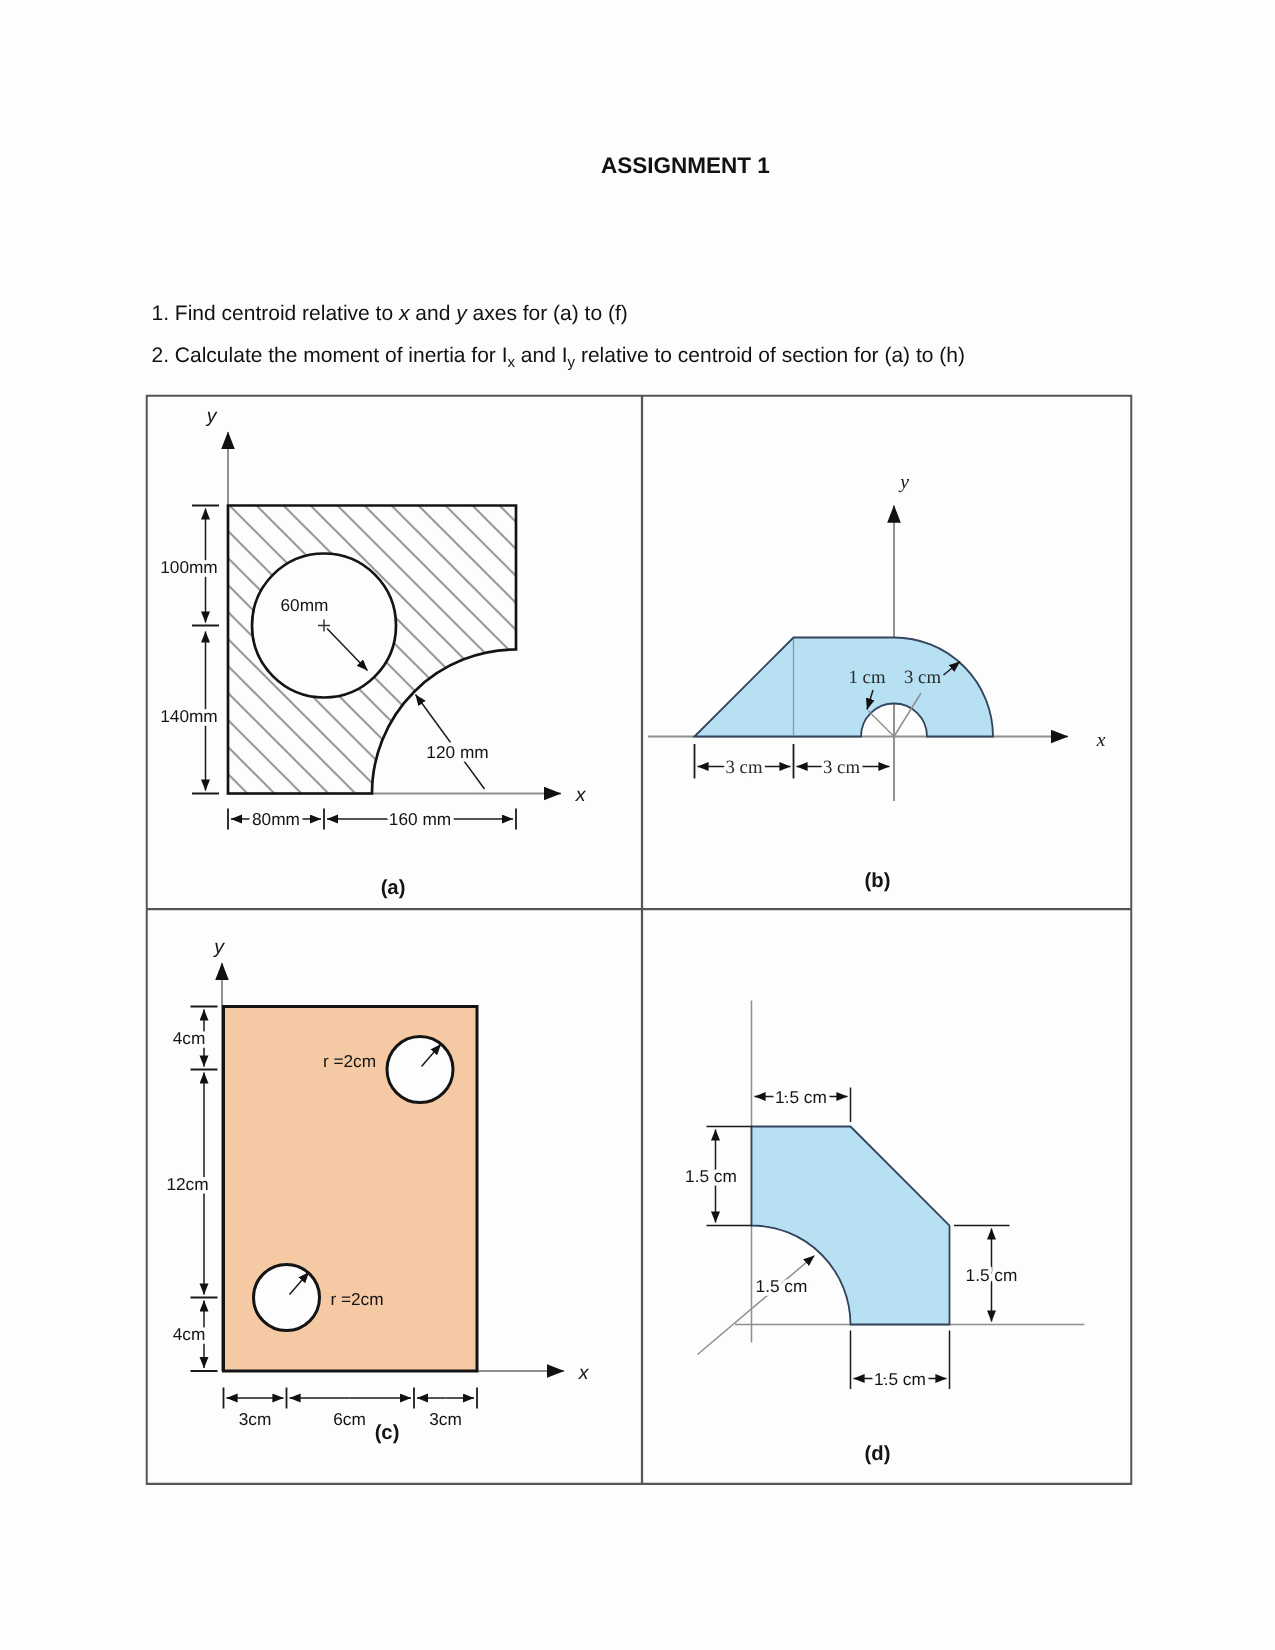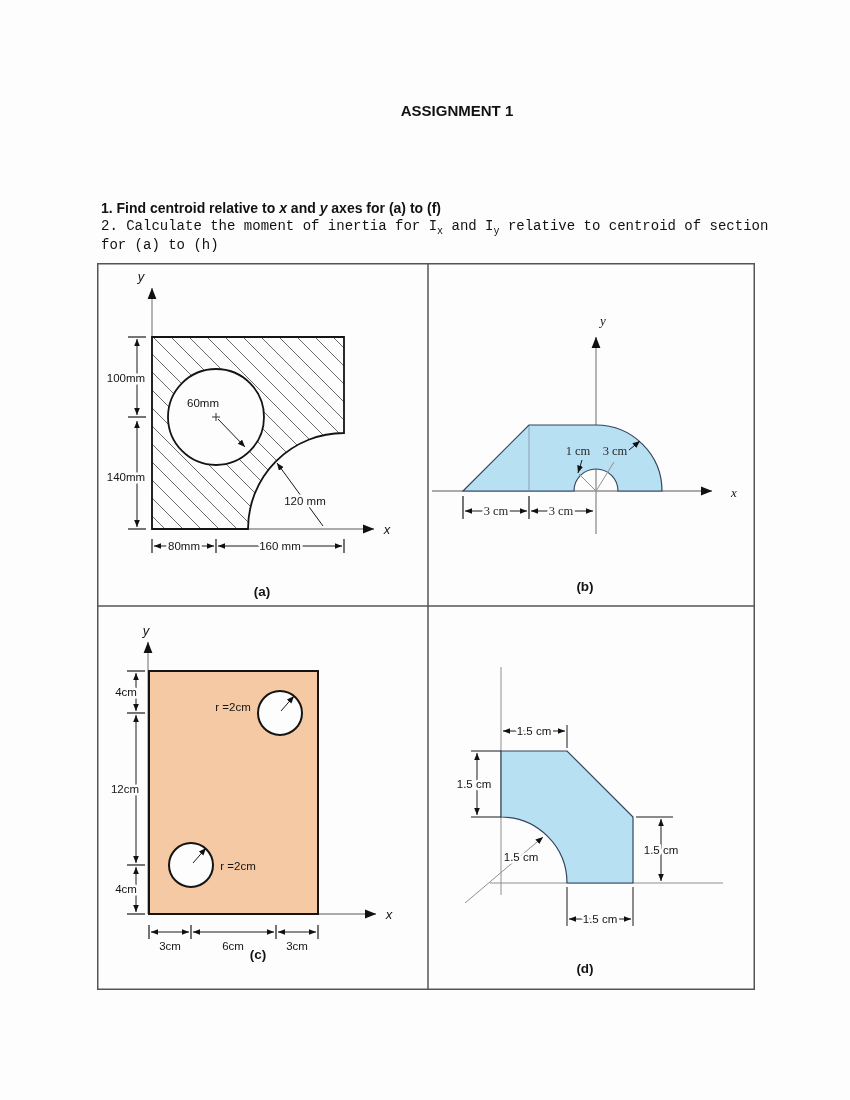--- a/index.html
+++ b/index.html
@@ -2,22 +2,22 @@
 <html><head>
 <meta charset="utf-8">
 <style>
   html,body{margin:0;padding:0;}
   body{width:850px;height:1100px;background:#ffffff;position:relative;
        font-family:"Liberation Sans",sans-serif;color:#111;}
   .page{position:absolute;inset:0;background:#fdfdfd;}
   .title-block{position:absolute;left:0;top:96px;width:850px;text-align:center;margin-left:32px;}
   .title-line{font-weight:bold;font-size:15px;line-height:30px;color:#121212;}
   .instr{position:absolute;left:101px;width:700px;font-size:14px;color:#121212;}
-  #instr1{top:200px;font-weight:bold;}
-  #instr2{top:218px;font-family:Liberation Mono, monospace;}
+  #instr1{top:200px;}
+  #instr2{top:228px;}
   .instr sub{font-size:10px;}
   svg{position:absolute;left:97px;top:263px;}
   svg text{font-family:"Liberation Sans",sans-serif;font-size:11.5px;fill:#141414;}
   text.ts{font-family:"Liberation Serif",serif;font-size:12.5px;fill:#2a2a2a;}
   text.axl{font-style:italic;font-size:13px;}
   text.axs{font-family:"Liberation Serif",serif;font-style:italic;font-size:13px;}
   text.cap{font-weight:bold;font-size:13.5px;}
   text.halo{paint-order:stroke;stroke:#fdfdfd;stroke-width:5px;stroke-linejoin:round;}
   .axis{stroke:#8f8f8f;stroke-width:1.3;fill:none;}
   .dim{stroke:#1a1a1a;stroke-width:1;fill:none;}

